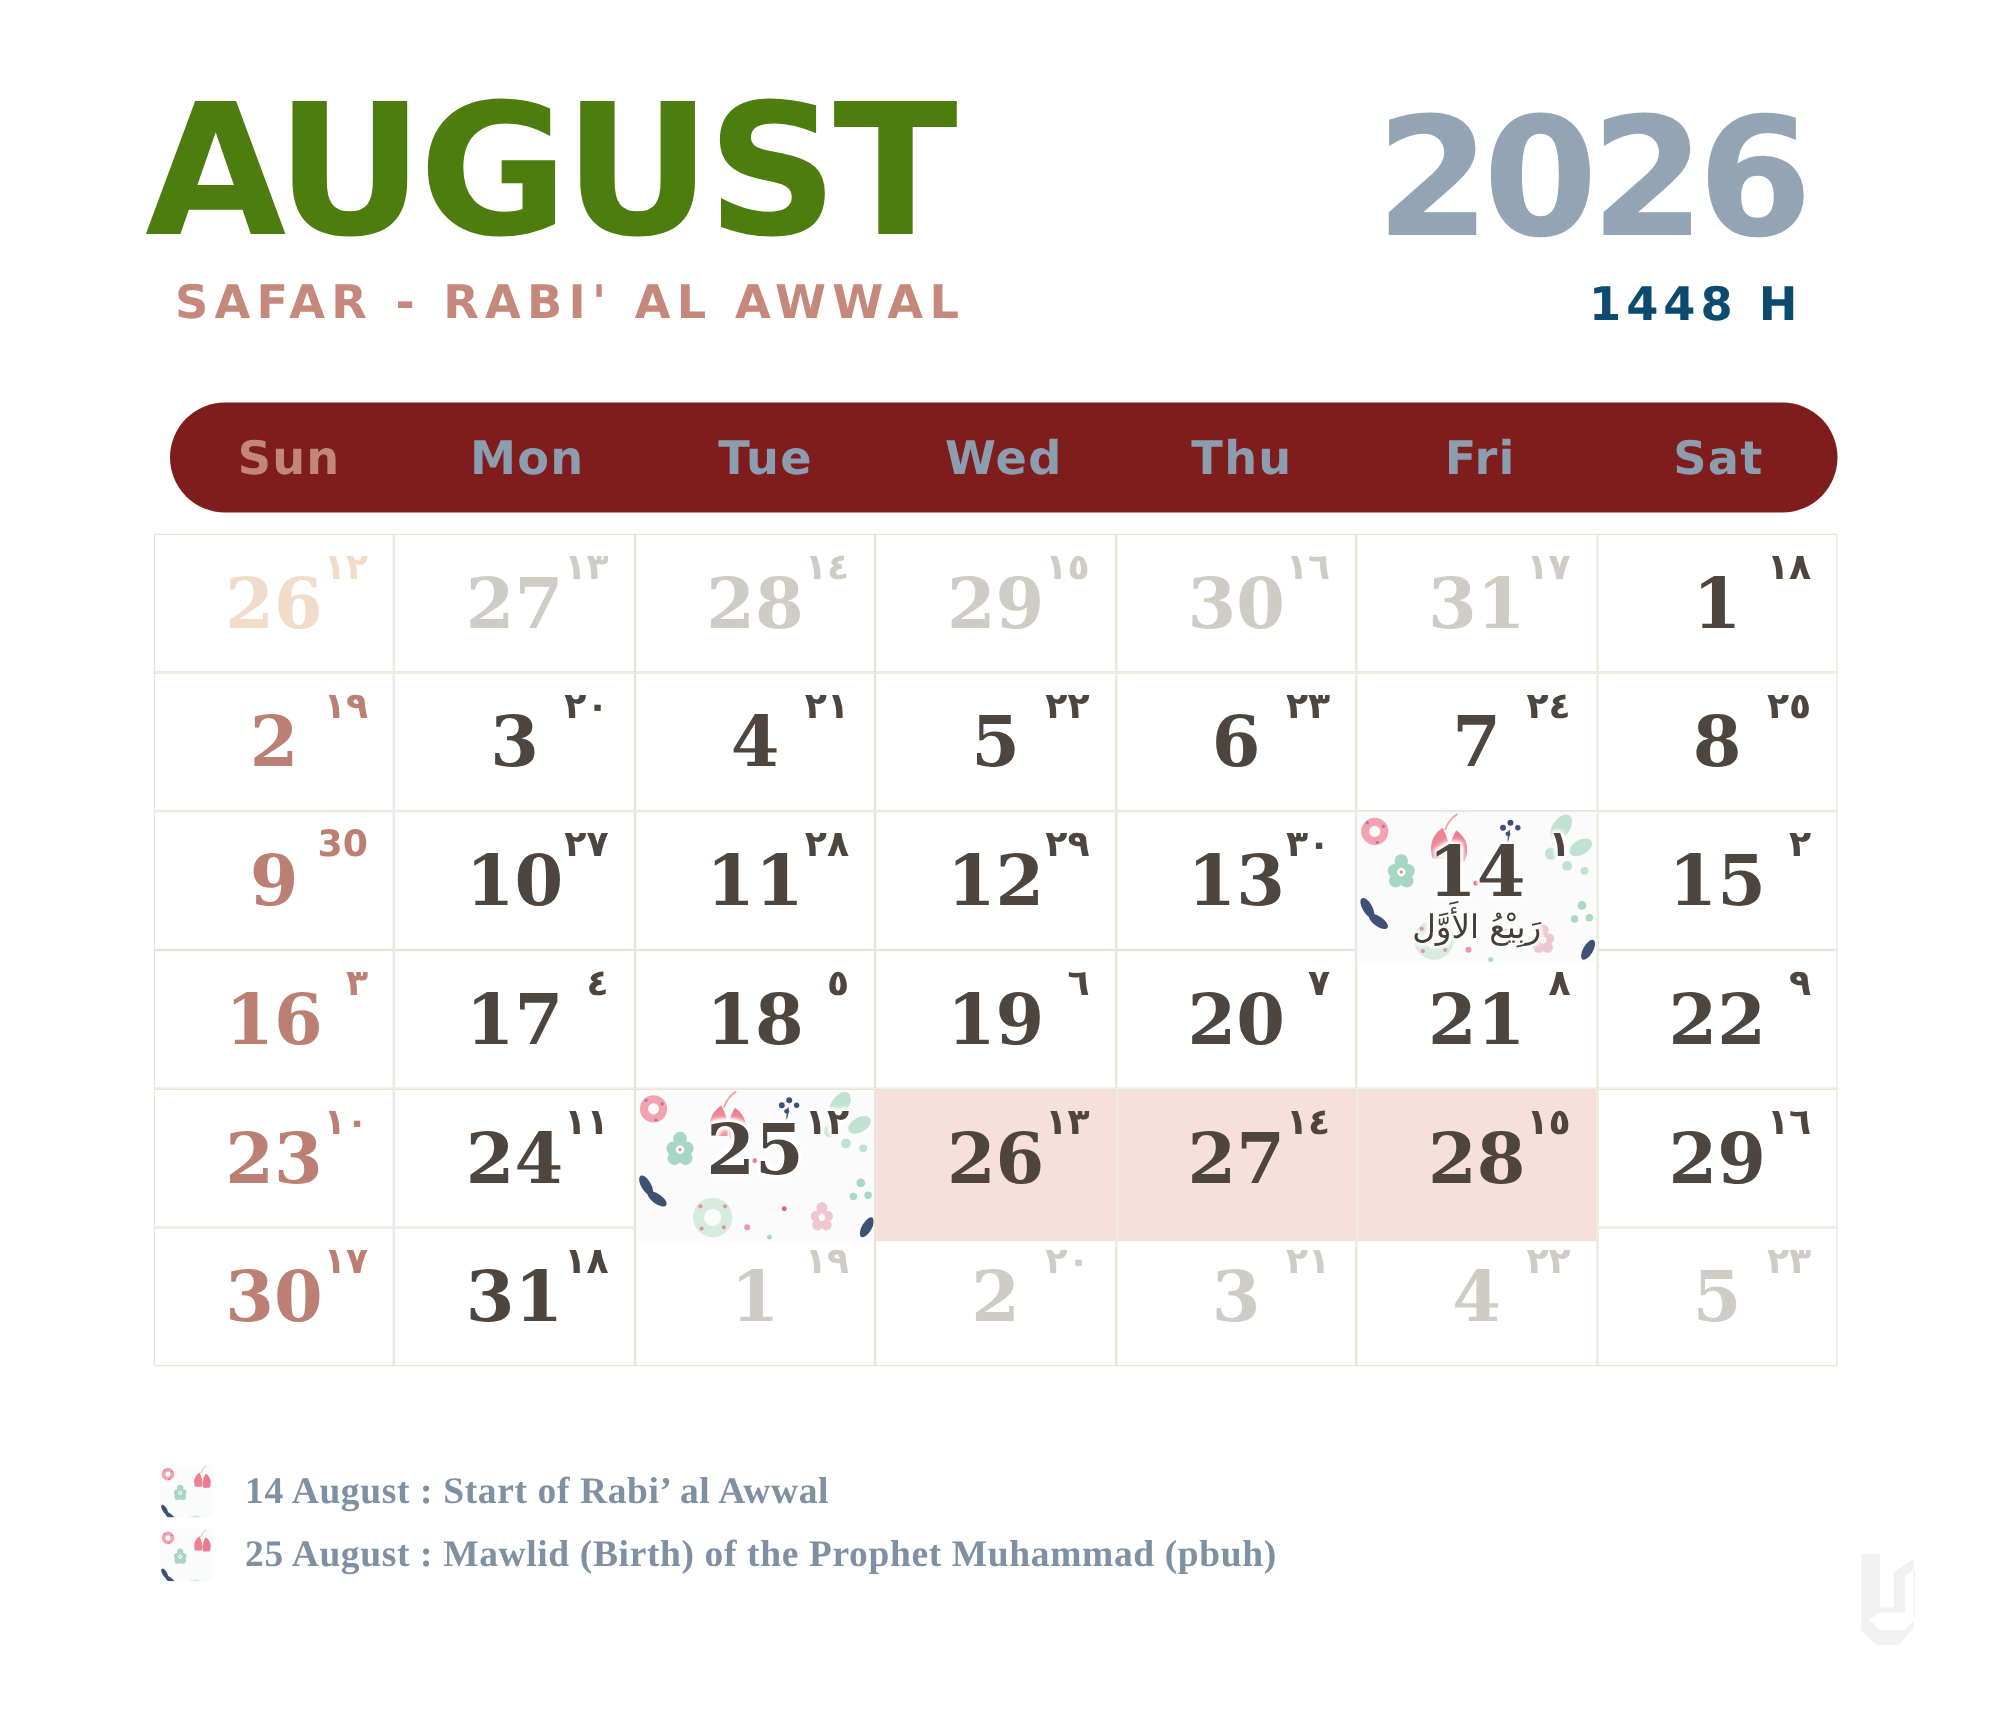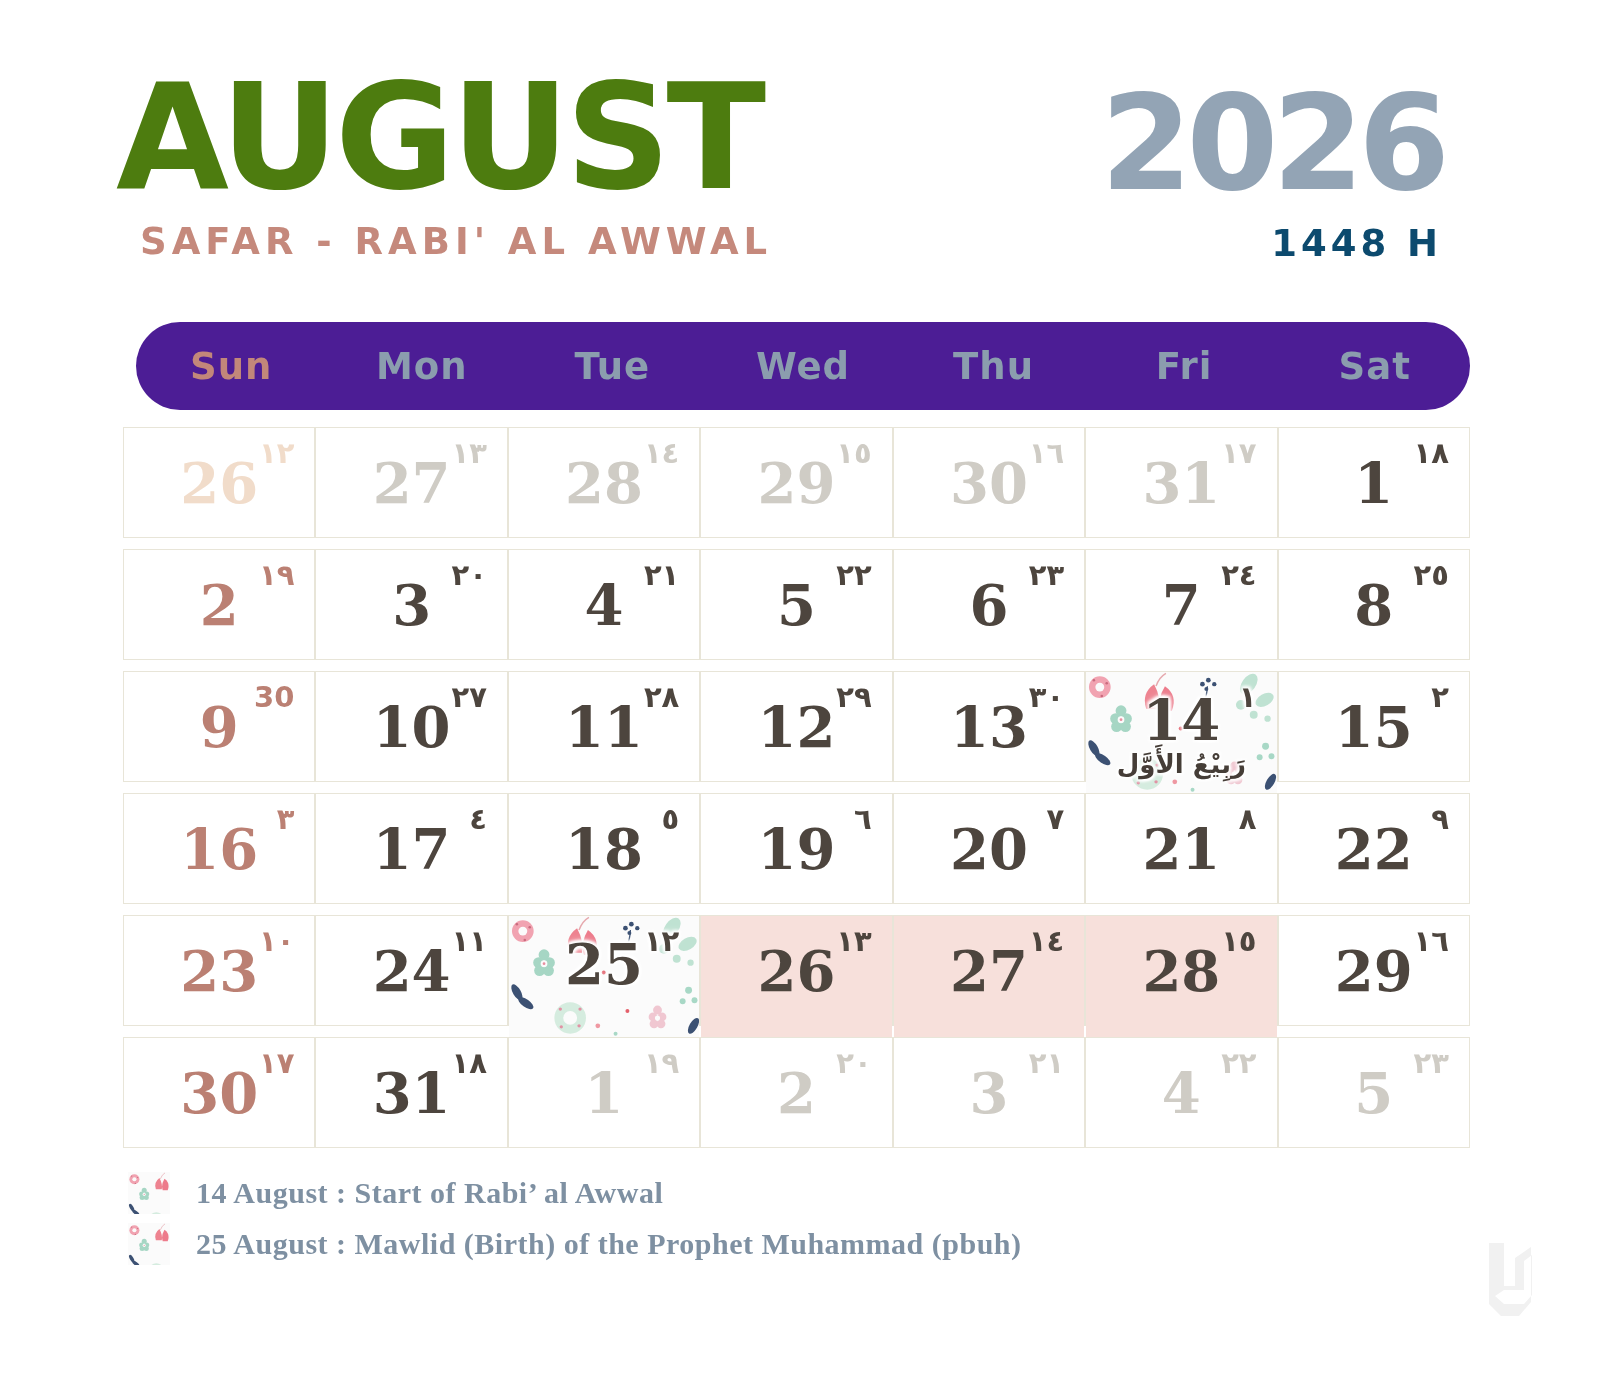--- a/index.html
+++ b/index.html
@@ -25,33 +25,33 @@
     color:#c5897c;
   }
   .hijri-year {
     position:absolute; right:158px; top:222px;
     font-size:37px; font-weight:700; letter-spacing:4px;
     color:#0c4a6e;
   }
   
   .weekday-bar {
     position:absolute; left:136px; top:322px; width:1334px; height:88px;
-    background:#4c1d95; border-radius:46px;
+    background:#7f1d1d; border-radius:46px;
     display:grid; grid-template-columns:repeat(7,1fr);
     align-items:center; justify-items:center;
   }
   .weekday {
     font-size:37px; font-weight:700; color:#8b9dae; letter-spacing:1px;
   }
   .weekday.sun { color:#c2877a; }
   
   .grid {
     position:absolute; left:123px; top:427px; width:1347px;
     display:grid; grid-template-columns:repeat(7,1fr);
-    grid-auto-rows:111px; row-gap:11px;
+    grid-auto-rows:111px; 
   }
   .cell {
     position:relative; background:#ffffff;
     border:1px solid #e8e5d8;
   }
   .daynum {
     position:absolute; inset:0; display:flex; align-items:center; justify-content:center;
     font-family:"DejaVu Serif", serif; font-weight:700; font-size:56px;
     color:#4d453e; z-index:2;
   }
@@ -67,21 +67,21 @@
     position:absolute; left:0; right:0; top:0; bottom:-12px; z-index:1;
   }
   .overlay.pink { background:#f7e0db; }
   .overlay.floral { background:#fbfbfb; overflow:hidden; }
   .cell.has-floral .daynum, .cell.has-floral .hijrinum {
     text-shadow:0 0 5px #fff, 2px 2px 3px #fff, -2px -2px 3px #fff,
                 2px -2px 3px #fff, -2px 2px 3px #fff, 0 0 9px #fff;
   }
   .sublabel {
     position:absolute; left:0; right:0; bottom:2px; text-align:center;
-    font-size:26px; font-weight:700; color:#453d37; z-index:3;
+    font-size:26px; font-weight:400; color:#453d37; z-index:3;
     text-shadow:0 0 5px #fff, 2px 2px 3px #fff, -2px -2px 3px #fff,
                 2px -2px 3px #fff, -2px 2px 3px #fff;
   }
   .cell.has-floral .daynum { padding-bottom:14px; }
   
   .legend { position:absolute; left:128px; top:1172px; }
   .legend-row { display:flex; align-items:center; height:42px; margin-bottom:9px; }
   .legend-swatch {
     width:42px; height:42px; flex:0 0 42px; overflow:hidden; background:#fbfbfb;
   }

